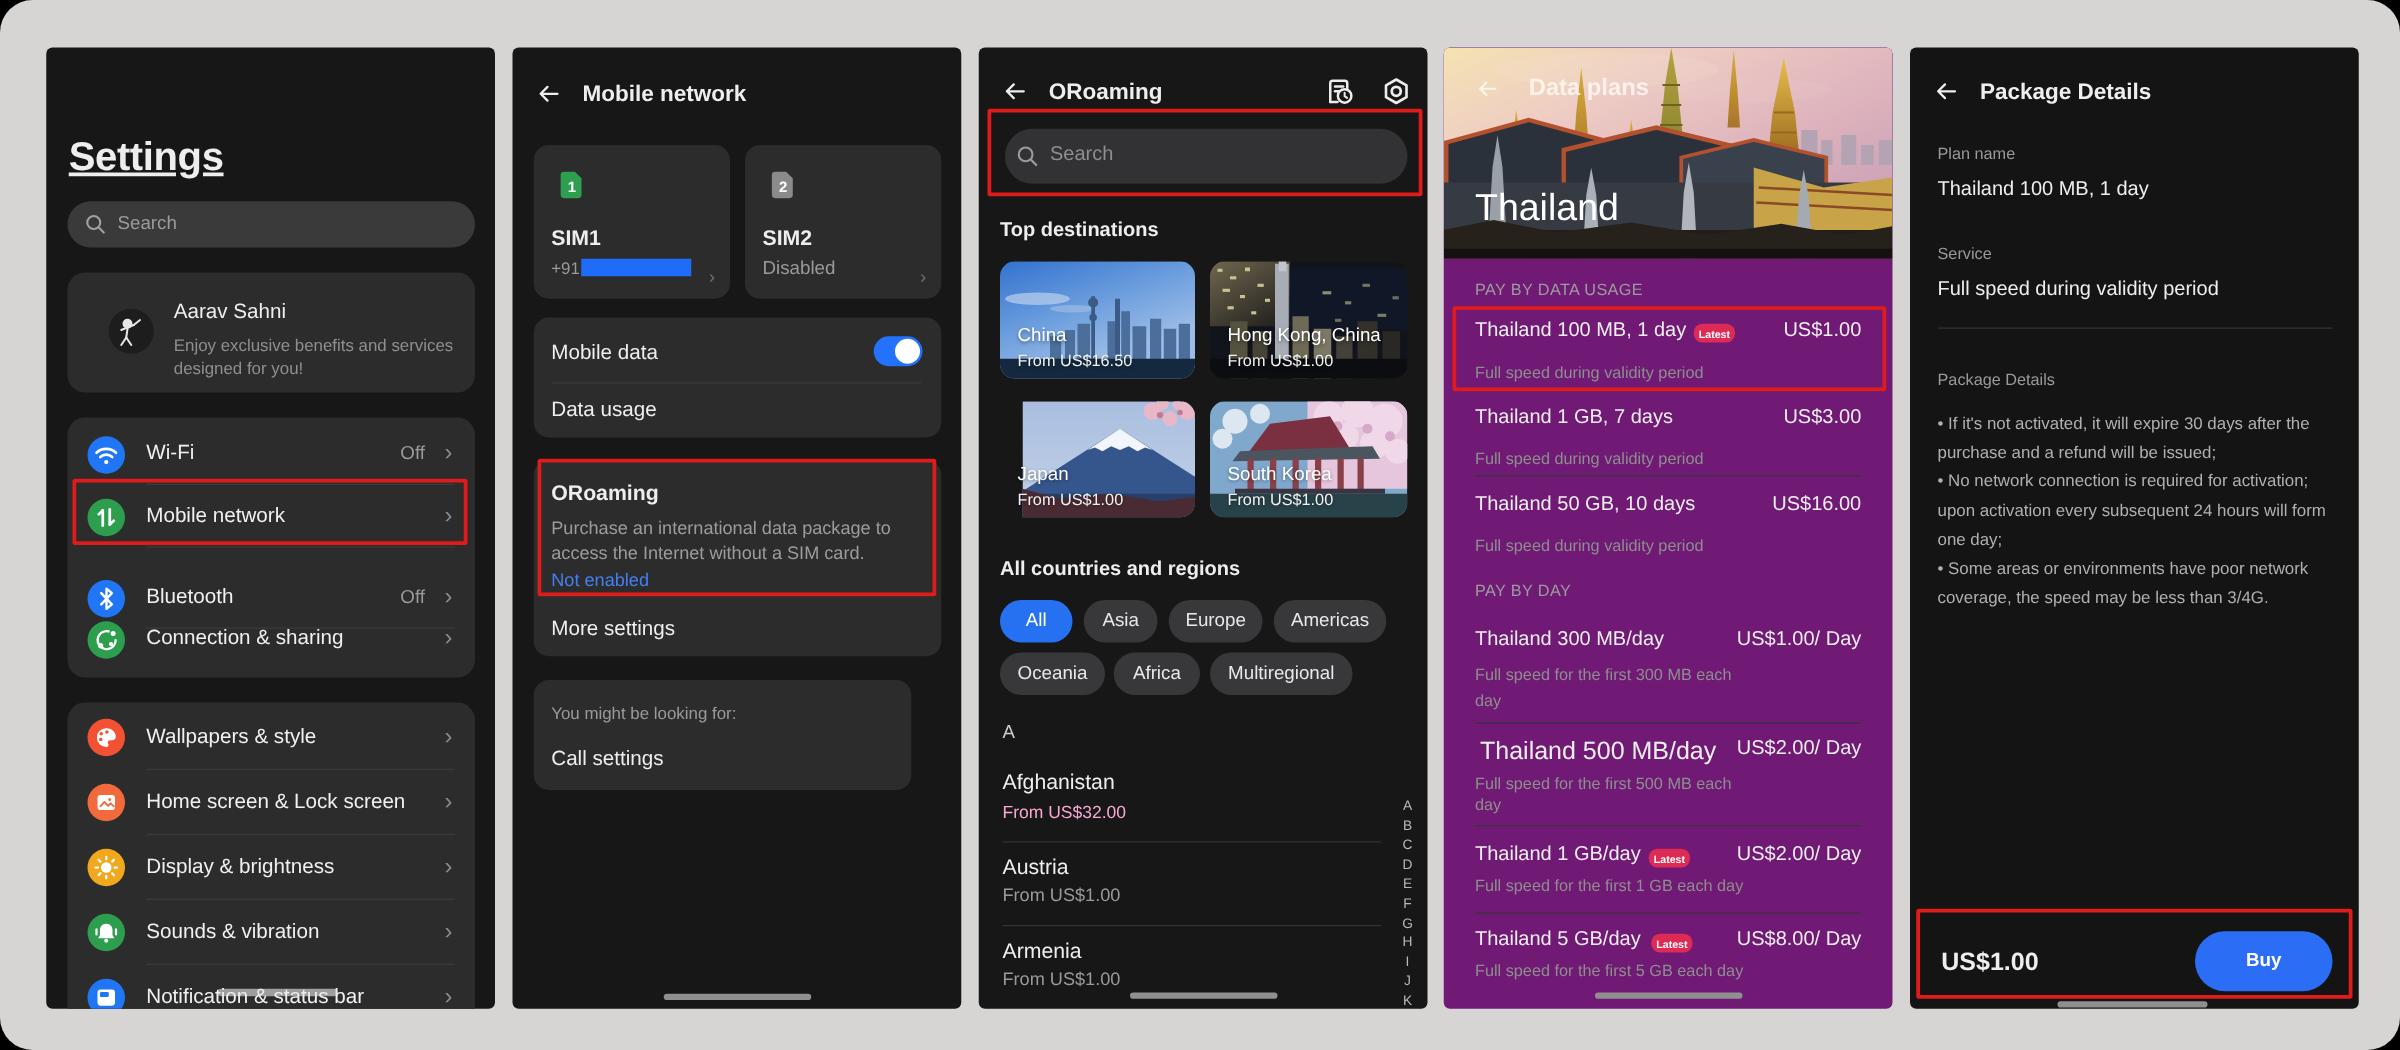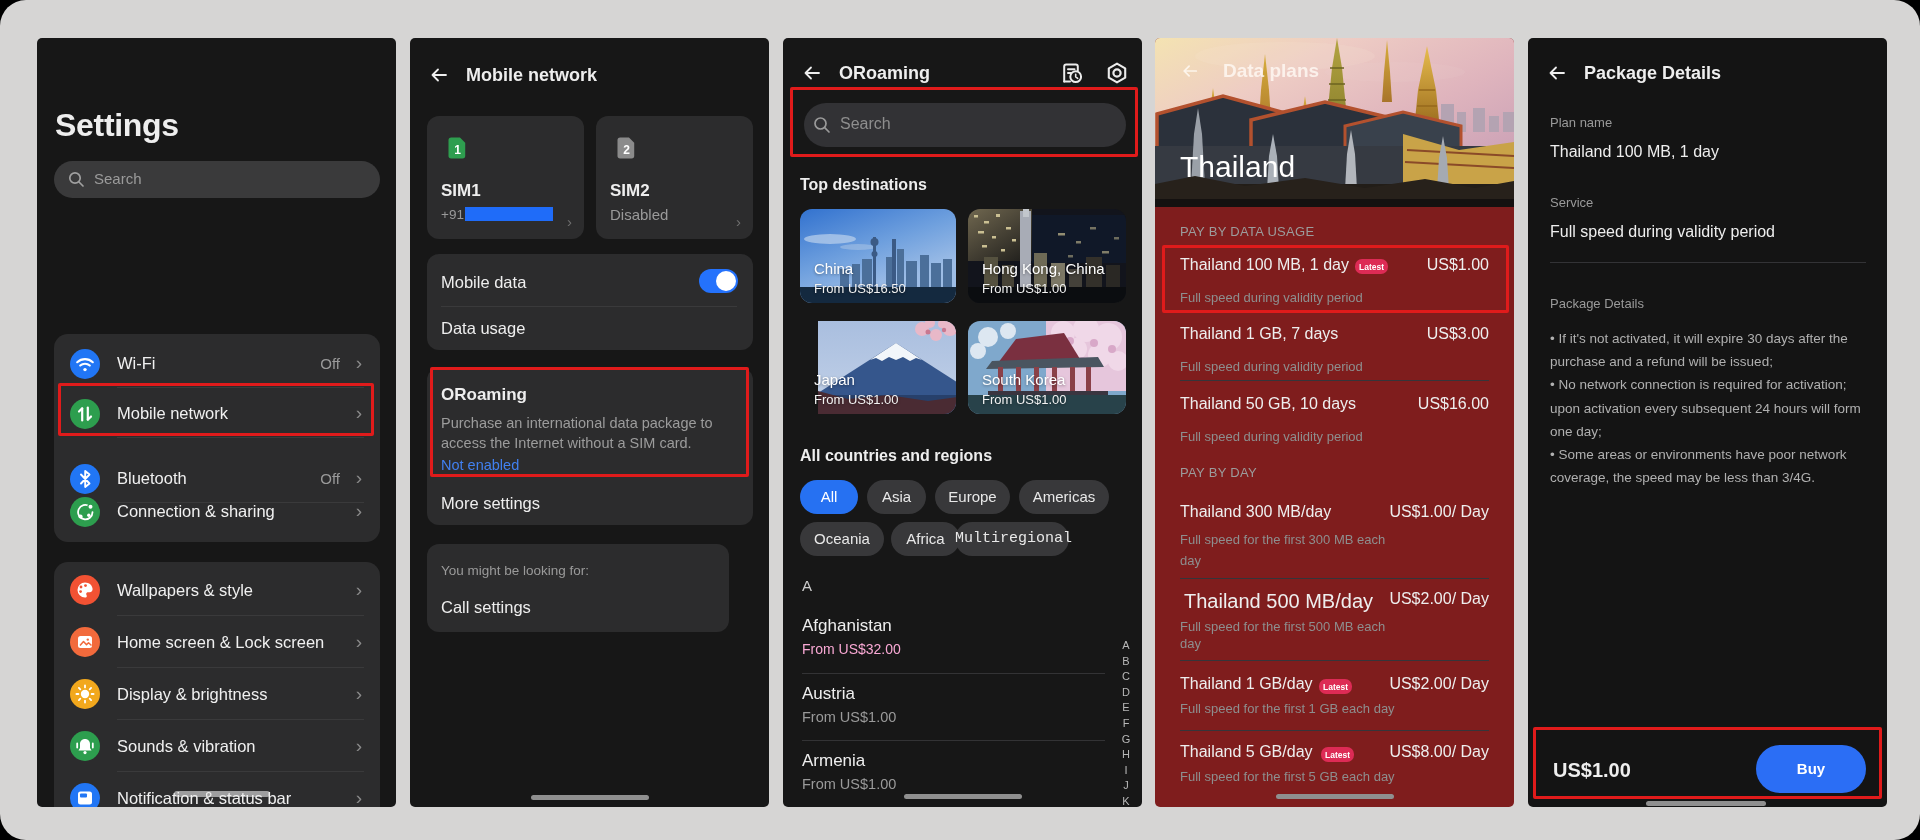--- a/index.html
+++ b/index.html
@@ -1,19 +1,19 @@
 <!DOCTYPE html>
 <html><head>
 <meta charset="utf-8">
 <style>
 * { margin:0; padding:0; box-sizing:border-box; }
 html,body { width:1920px; height:840px; background:#000; font-family:"Liberation Sans",sans-serif; overflow:hidden; }
 #canvas { position:absolute; left:0; top:0; width:1920px; height:840px; background:#d6d5d4; border-radius:26px; }
 .panel { position:absolute; top:38px; height:769px; width:359px; background:#171717; border-radius:5px; overflow:hidden; }
-#p1{left:37px} #p2{left:410px} #p3{left:783px} #p4{left:1155px; background:#7f1d1d;} #p5{left:1528px; background:#141414;}
+#p1{left:37px} #p2{left:410px} #p3{left:783px} #p4{left:1155px; background:#701a75;} #p5{left:1528px; background:#141414;}
 .abs{position:absolute;}
 .card{position:absolute; background:#2c2c2d; border-radius:14px;}
 .redbox{position:absolute; border:3px solid #e01b1b; z-index:40;}
 .pill{position:absolute; height:5px; border-radius:3px; background:#8f8f8f; z-index:50;}
 .t-white{color:#eeeeee;}
 svg{display:block;}
 .srow{position:absolute; left:0; width:100%; height:52px;}
 .sico{position:absolute; left:16px; top:11px; width:30px; height:30px; border-radius:50%; display:flex; align-items:center; justify-content:center;}
 .slab{position:absolute; left:63px; top:50%; transform:translateY(-50%); font-size:16.5px; color:#f0f0f0;}
 .soff{position:absolute; right:40px; top:50%; transform:translateY(-50%); font-size:15px; color:#9a9a9a;}
@@ -22,27 +22,44 @@
 .dest{position:absolute; border-radius:12px; overflow:hidden;}
 .dn{position:absolute; left:14px; bottom:26px; color:#fff; font-size:15px; font-weight:500; text-shadow:0 1px 3px rgba(0,0,0,0.4);}
 .dp{position:absolute; left:14px; bottom:7px; color:#f2f2f2; font-size:13px; text-shadow:0 1px 3px rgba(0,0,0,0.4);}
 .chip{position:absolute; height:34px; border-radius:17px; background:#38383a; color:#e8e8e8; font-size:15px; text-align:center; line-height:34px;}
 .lat{position:absolute; background:#dd2b55; color:#fff; font-size:8.5px; font-weight:bold; border-radius:7px; padding:2.5px 4px; letter-spacing:0px;}
 </style>
 </head>
 <body>
 <div id="canvas"></div>
 <div class="panel" id="p1">
-  <div class="abs t-white" style="left:18px; top:69px; font-size:32px; font-weight:bold; letter-spacing:-0.3px;">Settings</div>
+  <div class="abs t-white" style="left:18px; top:69px; font-size:32px; font-weight:bold; letter-spacing:-0.3px;text-decoration:underline;">Settings</div>
   <div class="abs" style="left:17px; top:123px; width:326px; height:37px; background:#3a3a3b; border-radius:19px;">
     <svg class="abs" style="left:14px; top:10px;" width="17" height="17" viewBox="0 0 17 17">
         <circle cx="7" cy="7" r="5.2" fill="none" stroke="#a0a0a0" stroke-width="1.7"></circle>
         <line x1="11" y1="11" x2="15" y2="15" stroke="#a0a0a0" stroke-width="1.7" stroke-linecap="round"></line>
       </svg>
     <div class="abs" style="left:40px; top:9px; font-size:15px; color:#9b9b9b;">Search</div>
+  </div>
+  <div class="card" style="left:17px; top:180px; width:326px; height:96px;">
+    <div class="abs" style="left:33px; top:29px; width:36px; height:36px; border-radius:50%; background:#1d1d1e; overflow:hidden;">
+      <svg width="36" height="36" viewBox="0 0 36 36">
+          <g stroke="#e8e8e8" stroke-width="1.6" stroke-linecap="round" fill="none">
+            <circle cx="15" cy="12" r="3.2" fill="#e8e8e8"></circle>
+            <path d="M10 17 L20 13"></path>
+            <path d="M20 13 L25 9"></path>
+            <path d="M15 16 L14 23"></path>
+            <path d="M14 23 L10 29"></path>
+            <path d="M14 23 L18 29"></path>
+          </g>
+        </svg>
+    </div>
+    <div class="abs t-white" style="left:85px; top:62px; font-size:16px;">&nbsp;</div>
+    <div class="abs t-white" style="left:85px; top:22px; font-size:16.5px;">Aarav Sahni</div>
+    <div class="abs" style="left:85px; top:50px; font-size:13.5px; color:#8f8f8f; line-height:18px;">Enjoy exclusive benefits and services<br>designed for you!</div>
   </div>
   <div class="card" style="left:17px; top:296px; width:326px; height:208px;">
     <div class="srow" style="top:4px; height:50px;">
       <span class="sico" style="background:#2176f5;">
           <svg width="30" height="30" viewBox="0 0 30 30">
             <g stroke="#fff" stroke-width="2" fill="none" stroke-linecap="round">
               <path d="M7.2 13.2c4.4-4.1 11.2-4.1 15.6 0" stroke-width="2.1"></path>
               <path d="M10.2 16.6c2.7-2.5 6.9-2.5 9.6 0" stroke-width="2.1"></path>
             </g>
             <circle cx="15" cy="20.6" r="1.7" fill="#fff"></circle>
@@ -392,21 +409,21 @@
     <div class="dn">South Korea</div>
       <div class="dp">From US$1.00</div>
   </div>
   <div class="abs t-white" style="left:17px; top:409px; font-size:16px; font-weight:bold;">All countries and regions</div>
   <div class="chip" style="left:17px; top:442px; width:58px; background:#2671f2; color:#fff;">All</div>
   <div class="chip" style="left:84px; top:442px; width:59px;">Asia</div>
   <div class="chip" style="left:152px; top:442px; width:75px;">Europe</div>
   <div class="chip" style="left:236px; top:442px; width:90px;">Americas</div>
   <div class="chip" style="left:17px; top:484px; width:84px;">Oceania</div>
   <div class="chip" style="left:108px; top:484px; width:69px;">Africa</div>
-  <div class="chip" style="left:172px; top:484px; width:114px;font-family:Liberation Mono, monospace;">Multiregional</div>
+  <div class="chip" style="left:185px; top:484px; width:114px;">Multiregional</div>
   <div class="abs" style="left:19px; top:539px; font-size:15px; color:#cccccc;">A</div>
   <div class="abs t-white" style="left:19px; top:578px; font-size:17px;">Afghanistan</div>
   <div class="abs" style="left:19px; top:603px; font-size:14px; color:#f9a8d4;">From US$32.00</div>
   <div class="abs" style="left:19px; top:635px; width:303px; height:1px; background:#333335;"></div>
   <div class="abs t-white" style="left:19px; top:646px; font-size:17px;">Austria</div>
   <div class="abs" style="left:19px; top:671px; font-size:14.5px; color:#9a9a9a;">From US$1.00</div>
   <div class="abs" style="left:19px; top:702px; width:303px; height:1px; background:#333335;"></div>
   <div class="abs t-white" style="left:19px; top:713px; font-size:17px;">Armenia</div>
   <div class="abs" style="left:19px; top:738px; font-size:14.5px; color:#9a9a9a;">From US$1.00</div>
   <div class="abs" style="left:337px; top:600px; font-size:11px; color:#b8b8b8; line-height:15.6px; text-align:center; width:12px;">A<br>B<br>C<br>D<br>E<br>F<br>G<br>H<br>I<br>J<br>K</div>

